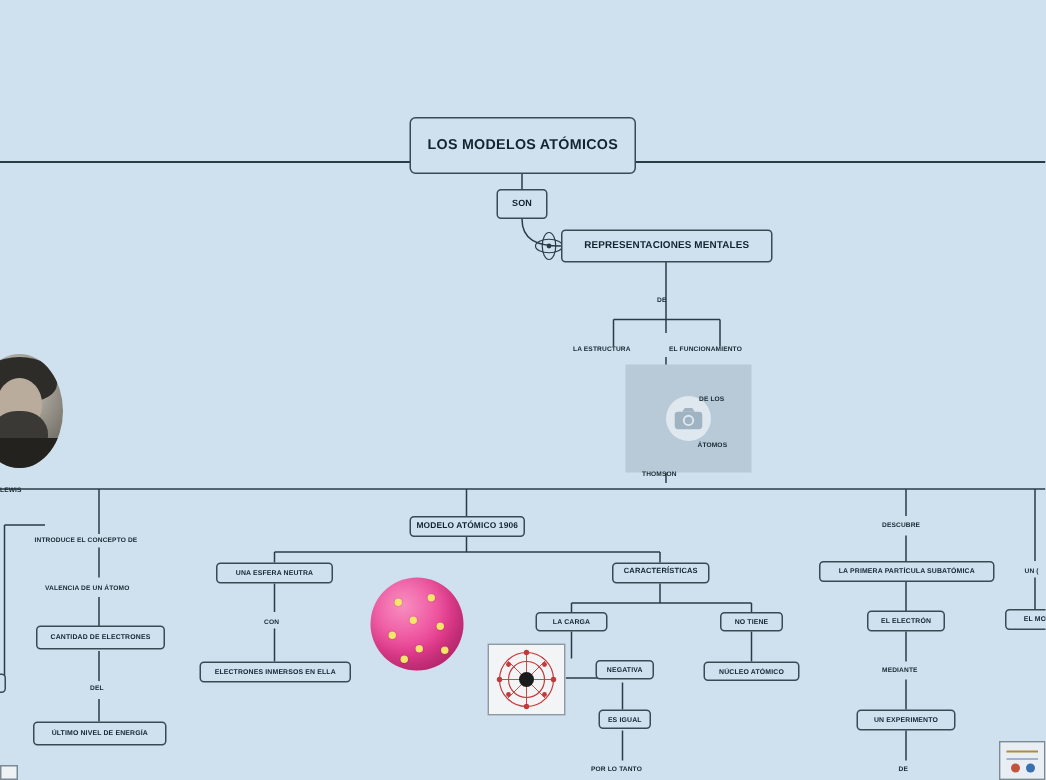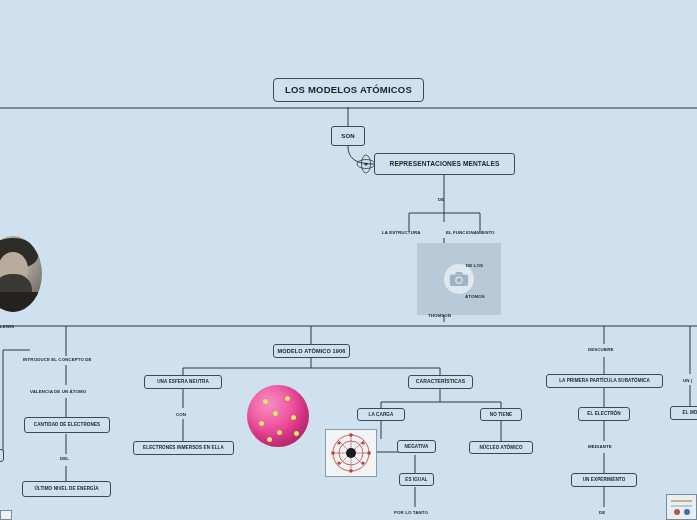--- a/index.html
+++ b/index.html
@@ -241,21 +241,21 @@
     <path d="M604 421 L604 441" stroke="#2b3b46" stroke-width="1" fill="none"></path>
     <path d="M604 453 L604 473" stroke="#2b3b46" stroke-width="1" fill="none"></path>
     <path d="M604 487 L604 507" stroke="#2b3b46" stroke-width="1" fill="none"></path>
     <path d="M690 385 L690 408" stroke="#2b3b46" stroke-width="1" fill="none"></path>
 
     <ellipse cx="366" cy="164" rx="9" ry="4.5" stroke="#2b3b46" stroke-width="0.8" fill="none"></ellipse>
     <ellipse cx="366" cy="164" rx="4.5" ry="9" stroke="#2b3b46" stroke-width="0.8" fill="none"></ellipse>
     <circle cx="366" cy="164" r="1.6" fill="#2b3b46"></circle>
   </svg>
 
-  <div class="node root" style="left:273px; top:78px; width:151px; height:24px;">
+  <div class="node root" style="left:273px; top:78px; width:151px; height:38px;">
     <span>LOS MODELOS ATÓMICOS</span>
   </div>
 
   <div class="node small" style="left:331px; top:126px; width:34px; height:20px; font-size:6px;">
     <span>SON</span>
   </div>
 
   <div class="node big" style="left:374px; top:153px; width:141px; height:22px; font-size:6.6px;">
     <span>REPRESENTACIONES MENTALES</span>
   </div>

